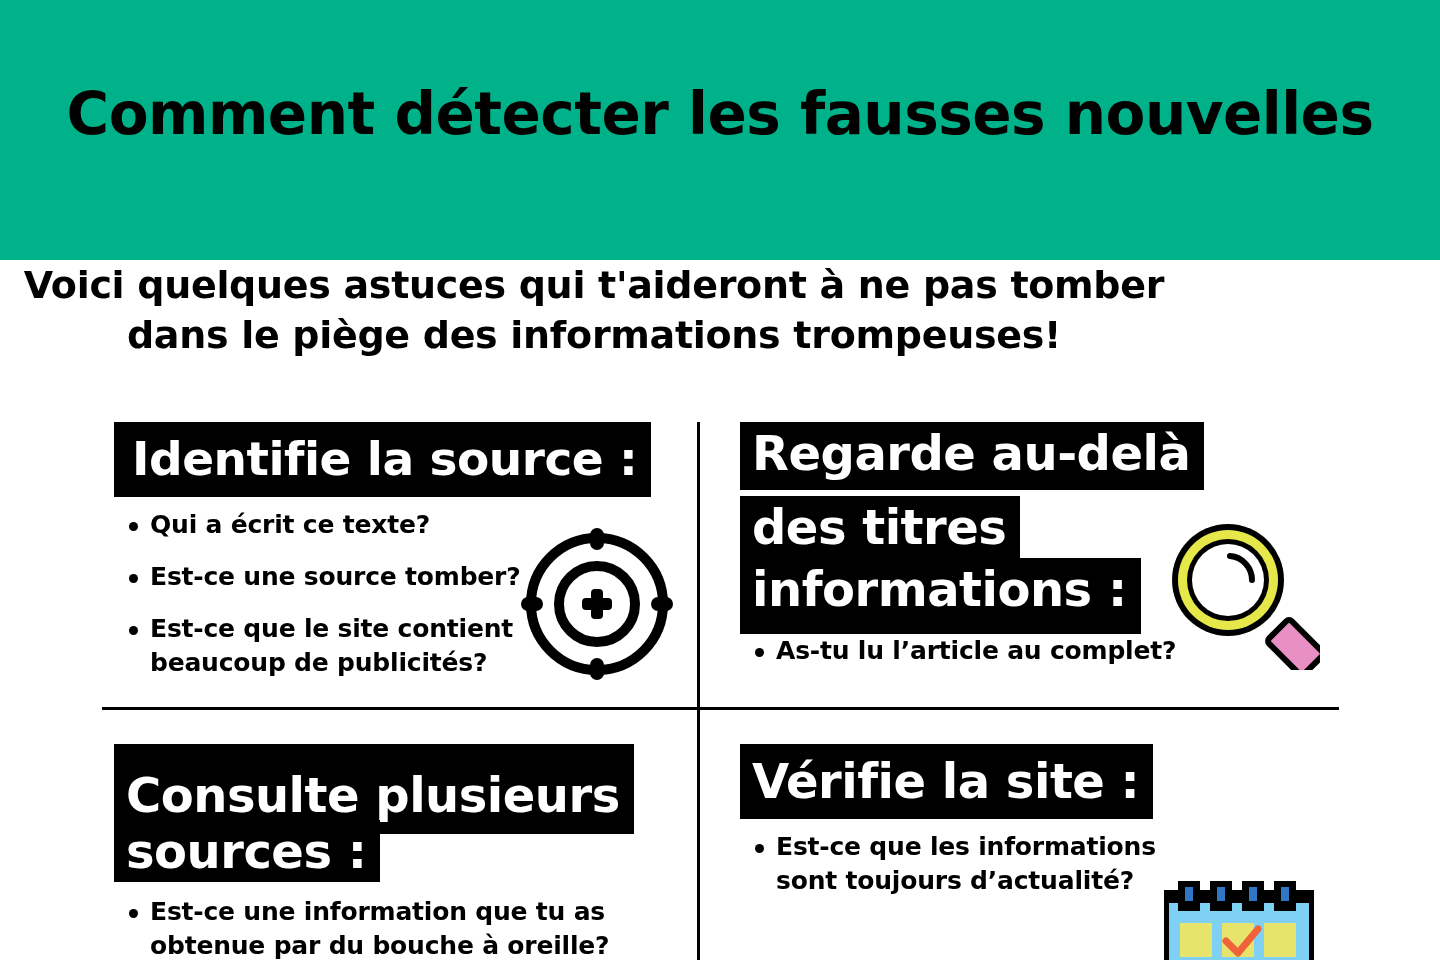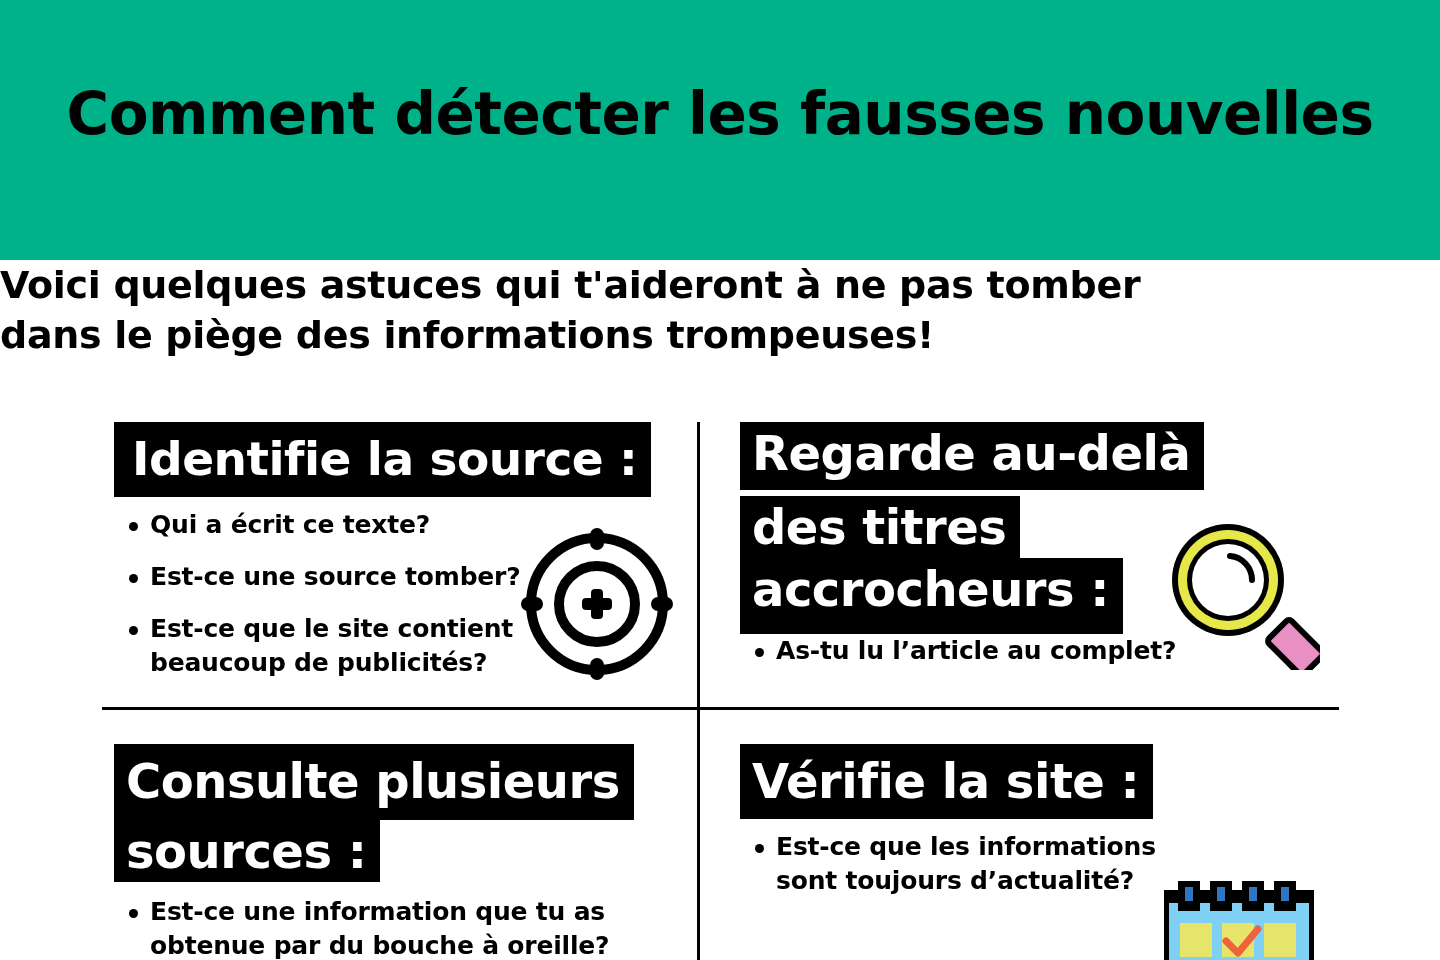--- a/index.html
+++ b/index.html
@@ -14,21 +14,21 @@
     position: absolute; left: 0; top: 0; width: 1440px; height: 260px;
     background: #00b28a;
   }
   .header-title {
     position: absolute; left: 0; width: 1440px; top: 78px;
     text-align: center; font-weight: bold; font-size: 58px; letter-spacing: -0.5px;
     line-height: 72px;
   }
   .intro {
     position: absolute; left: 0; width: 1188px; top: 260px;
-    font-weight: bold; font-size: 38px; line-height: 50px;
+    text-align: center; font-weight: bold; font-size: 38px; line-height: 50px;
     letter-spacing: -0.3px;
   }
   .vdivider { position: absolute; left: 697px; top: 422px; width: 3px; height: 538px; background: #000; }
   .hdivider { position: absolute; left: 102px; top: 707px; width: 1237px; height: 3px; background: #000; }
 
   .heading-block { position: absolute; }
   .hl {
     display: inline-block; background: #000; color: #fff; font-weight: bold;
     font-size: 48px; line-height: 62px; padding: 6px 14px 7px 12px; letter-spacing: -0.5px;
     white-space: nowrap;
@@ -79,40 +79,40 @@
     <rect x="1" y="70" width="22" height="14" rx="7" fill="#000"></rect>
     <rect x="131" y="70" width="22" height="14" rx="7" fill="#000"></rect>
     <rect x="71" y="62" width="12" height="30" rx="4" fill="#000"></rect>
     <rect x="62" y="71" width="30" height="12" rx="4" fill="#000"></rect>
   </svg>
 </div>
 
 <div class="heading-block" style="left:740px; top:422px;">
   <div class="hl-row"><span class="hl" style="height:68px;">Regarde au-delà</span></div>
   <div class="hl-row" style="margin-top:12px;"><span class="hl">des titres</span></div>
-  <div class="hl-row"><span class="hl" style="height:76px;">accrocheurs :</span></div>
+  <div class="hl-row"><span class="hl" style="height:76px;">informations :</span></div>
 </div>
 <ul class="bullets" style="left:752px; top:634px; width:460px;">
   <li>As-tu lu l’article au complet?</li>
 </ul>
 <div class="icon" style="left:1166px; top:520px;">
   <svg width="154" height="150" viewBox="0 0 154 150">
     <g transform="rotate(-45 128 126)">
       <rect x="112" y="103" width="32" height="50" rx="4" fill="#e88fc4" stroke="#000" stroke-width="6"></rect>
     </g>
     <circle cx="62" cy="60" r="56" fill="#000"></circle>
     <circle cx="62" cy="60" r="50" fill="#e6e84a"></circle>
     <circle cx="62" cy="60" r="41" fill="#000"></circle>
     <circle cx="62" cy="60" r="36" fill="#fff"></circle>
     <path d="M 64 36 A 24 24 0 0 1 86 60" fill="none" stroke="#000" stroke-width="6" stroke-linecap="round"></path>
   </svg>
 </div>
 
 <div class="heading-block" style="left:114px; top:744px;">
-  <div class="hl-row" style="height:76px;"><span class="hl" style="padding-top:6px;height:70px;">Consulte plusieurs</span></div>
+  <div class="hl-row" style="height:76px;"><span class="hl" style="padding-top:20px;height:70px;">Consulte plusieurs</span></div>
   <div class="hl-row"><span class="hl" style="height:62px;">sources :</span></div>
 </div>
 <ul class="bullets" style="left:126px; top:895px; width:520px;">
   <li>Est-ce une information que tu as obtenue par du bouche à oreille?</li>
 </ul>
 
 <div class="heading-block" style="left:740px; top:744px;">
   <span class="hl">Vérifie la site :</span>
 </div>
 <ul class="bullets" style="left:752px; top:830px; width:420px;">

